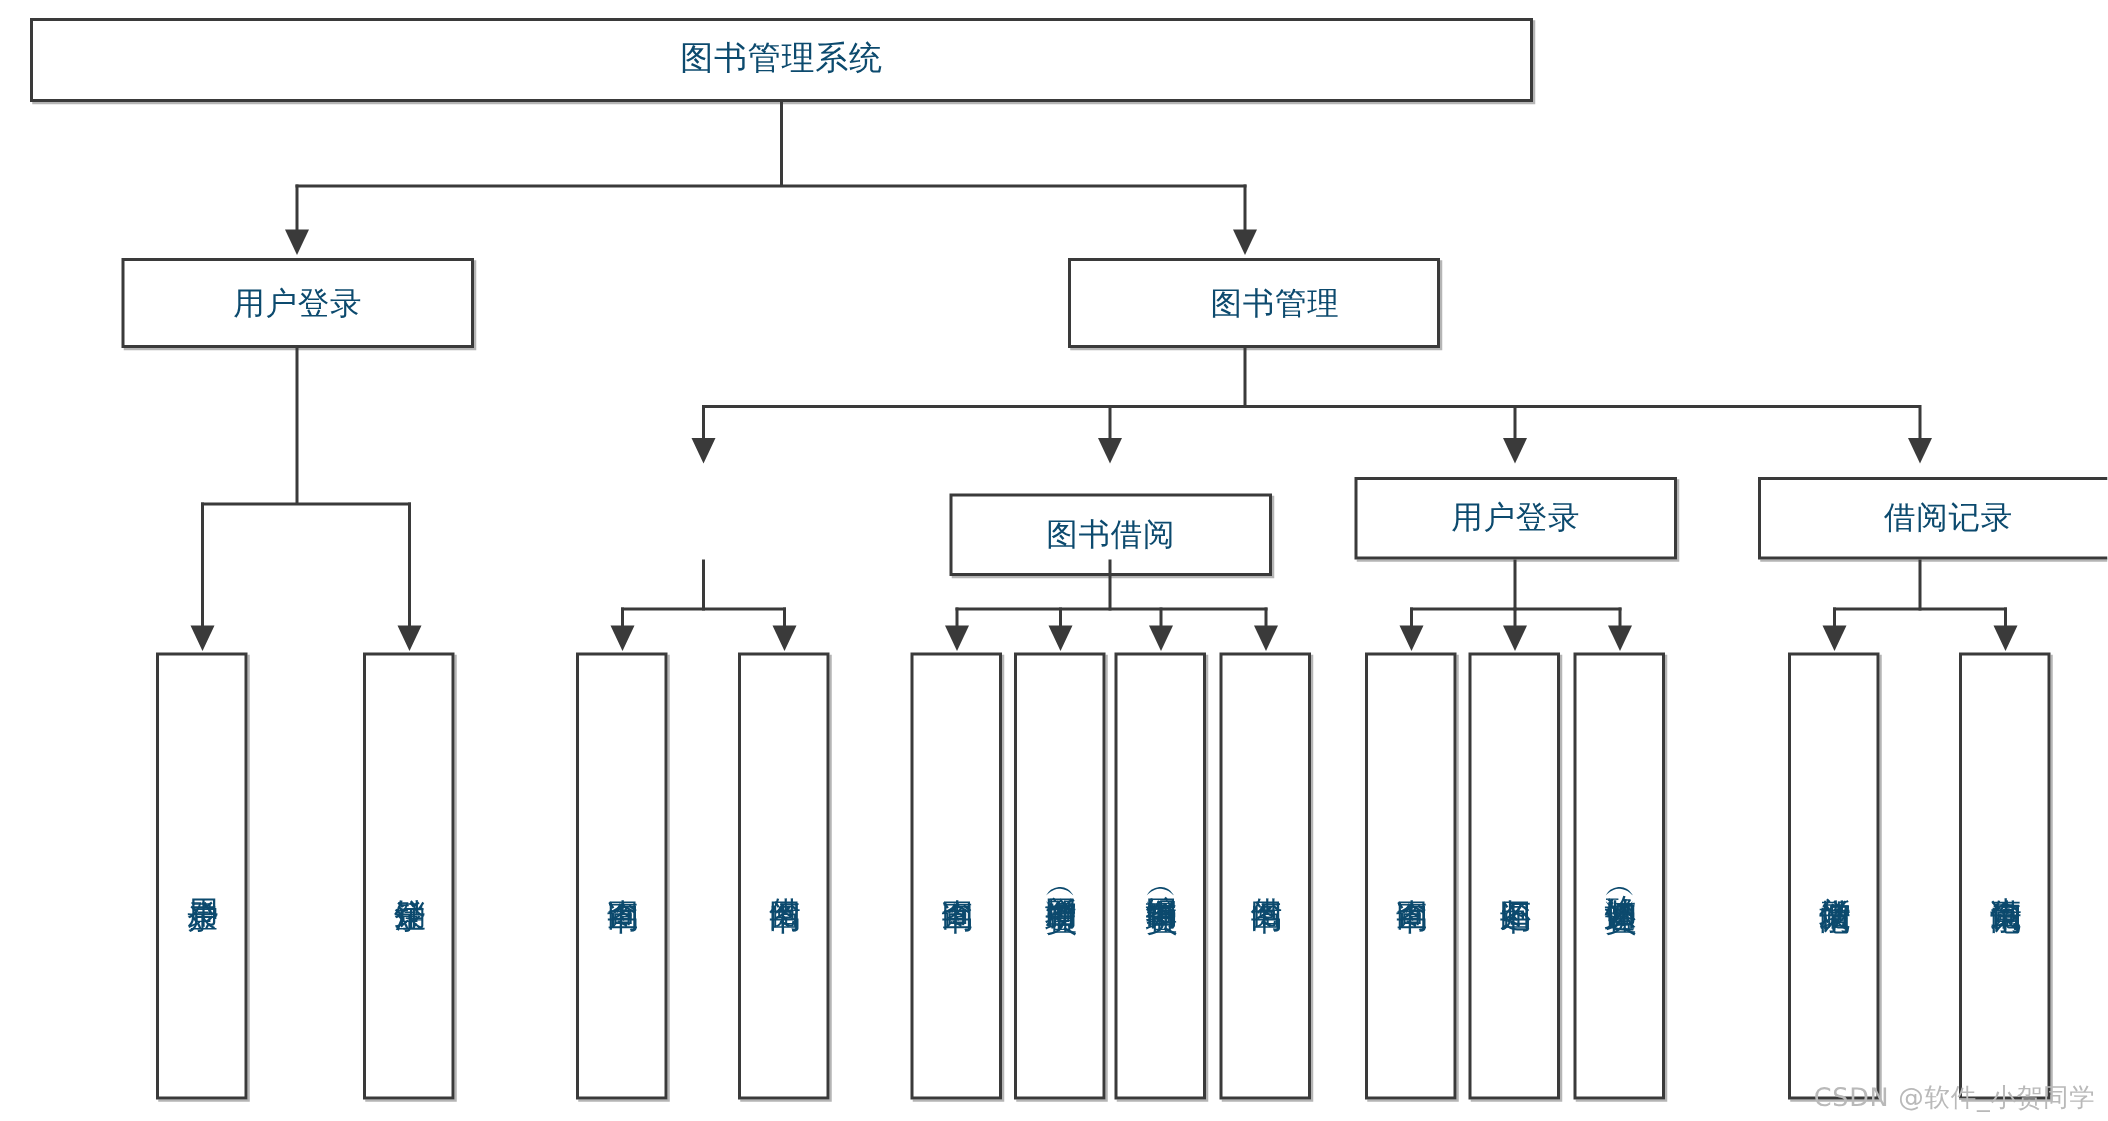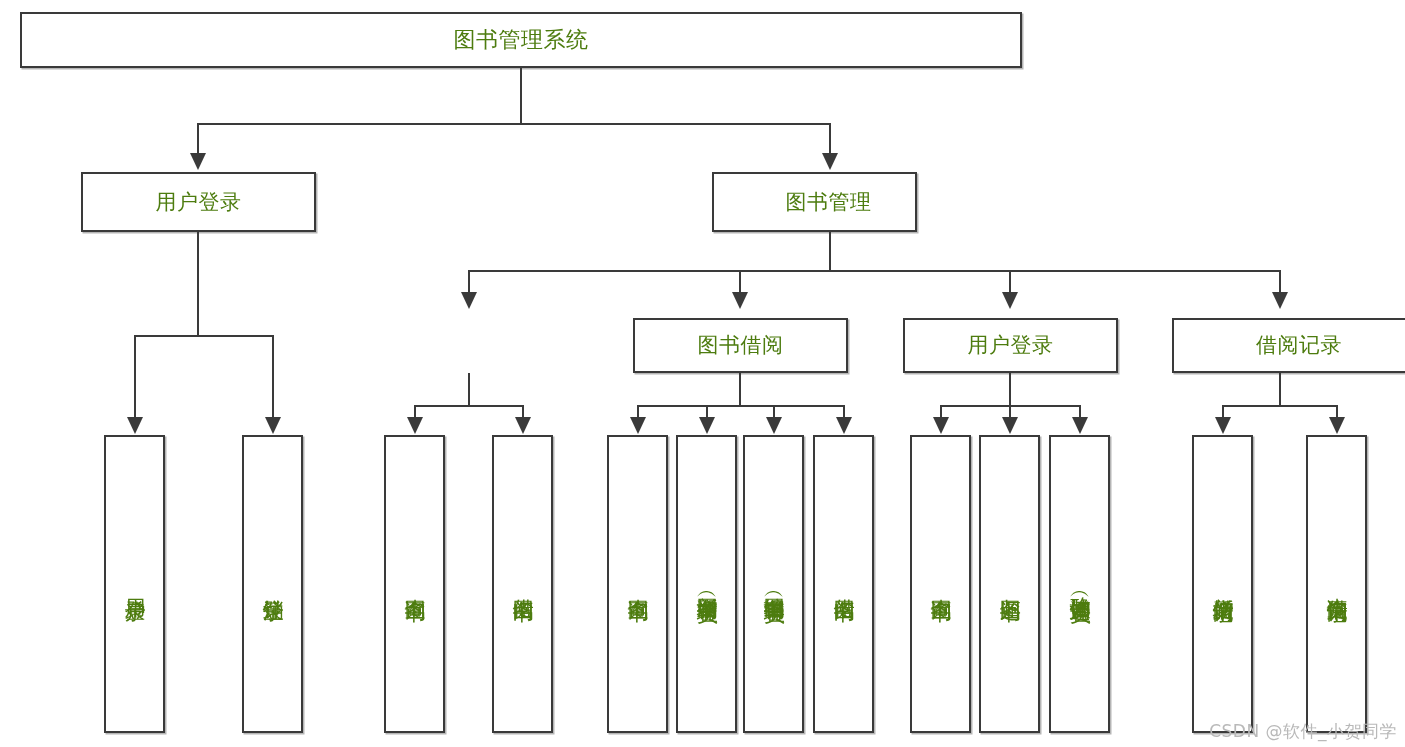--- a/index.html
+++ b/index.html
@@ -28,21 +28,21 @@
     box-shadow: 1.5px 1.5px 0 0 rgba(120,120,120,0.55);
     display: flex;
     align-items: center;
     justify-content: center;
     text-align: center;
   }
   .node .label {
     font-size: 21px;
     line-height: 1.18;
     letter-spacing: 0.5px;
-    color: #4d7c0f;
+    color: #0c4a6e;
     white-space: pre-line;
   }
   
   .node.h .label {
     writing-mode: horizontal-tb;
   }
   
   .node.v {
     align-items: center;
     justify-content: center;
@@ -111,21 +111,21 @@
 
   <div class="conn vline" style="left:197px; top:123px; height:32px;"></div>
   <div class="arrow" style="left:190px; top:153px;"></div>
   <div class="conn vline" style="left:829px; top:123px; height:32px;"></div>
   <div class="arrow" style="left:822px; top:153px;"></div>
 
   <div class="node h" style="left:81px; top:172px; width:235px; height:60px;">
     <span class="label">用户登录</span>
   </div>
 
-  <div class="node h" style="left:712px; top:172px; width:205px; height:60px;padding-left:28px;">
+  <div class="node h" style="left:712px; top:172px; width:248px; height:60px;padding-left:28px;">
     <span class="label">图书管理</span>
   </div>
 
   <div class="conn vline" style="left:197px; top:232px; height:104px;"></div>
   <div class="conn hline" style="left:134px; top:335px; width:140px;"></div>
   <div class="conn vline" style="left:134px; top:335px; height:84px;"></div>
   <div class="arrow" style="left:127px; top:417px;"></div>
   <div class="conn vline" style="left:272px; top:335px; height:84px;"></div>
   <div class="arrow" style="left:265px; top:417px;"></div>
 
@@ -137,21 +137,21 @@
 
   <div class="conn vline" style="left:739px; top:270px; height:24px;"></div>
   <div class="arrow" style="left:732px; top:292px;"></div>
 
   <div class="conn vline" style="left:1009px; top:270px; height:24px;"></div>
   <div class="arrow" style="left:1002px; top:292px;"></div>
 
   <div class="conn vline" style="left:1279px; top:270px; height:24px;"></div>
   <div class="arrow" style="left:1272px; top:292px;"></div>
 
-  <div class="node h" style="left:633px; top:318px; width:215px; height:55px;">
+  <div class="node h" style="left:633px; top:329px; width:215px; height:55px;">
     <span class="label">图书借阅</span>
   </div>
   <div class="node h" style="left:903px; top:318px; width:215px; height:55px;">
     <span class="label">用户登录</span>
   </div>
   <div class="node h" style="left:1172px; top:318px; width:254px; height:55px;">
     <span class="label">借阅记录</span>
   </div>
 
   <div class="conn vline" style="left:468px; top:373px; height:34px;"></div>

